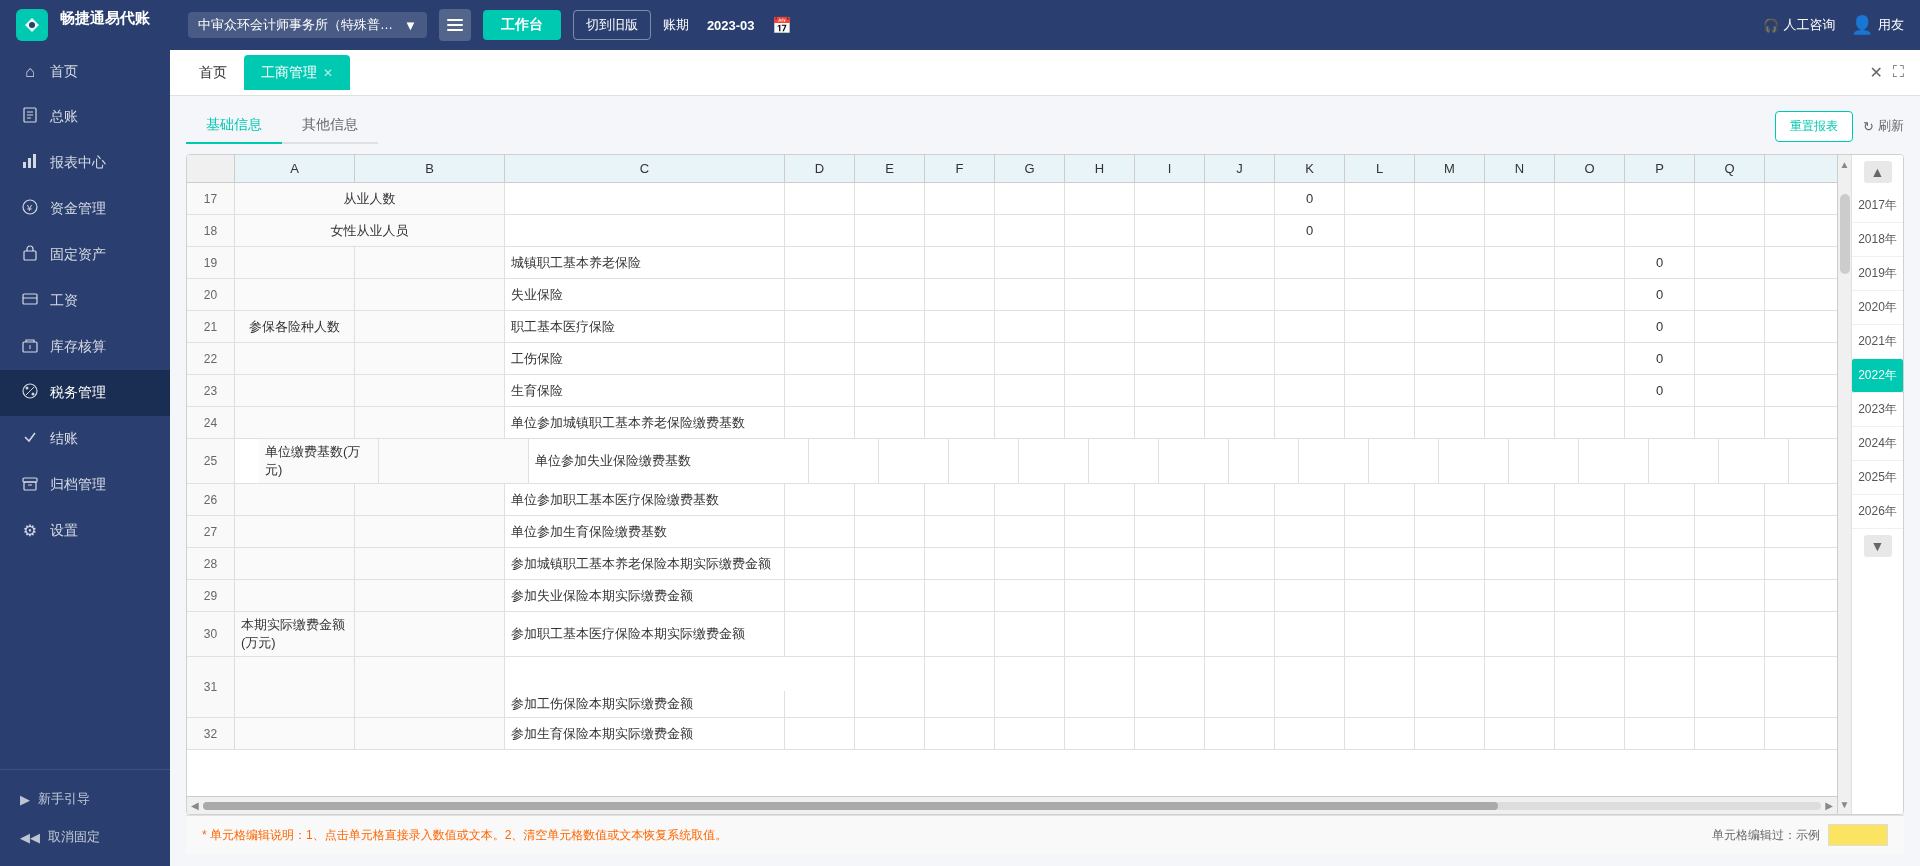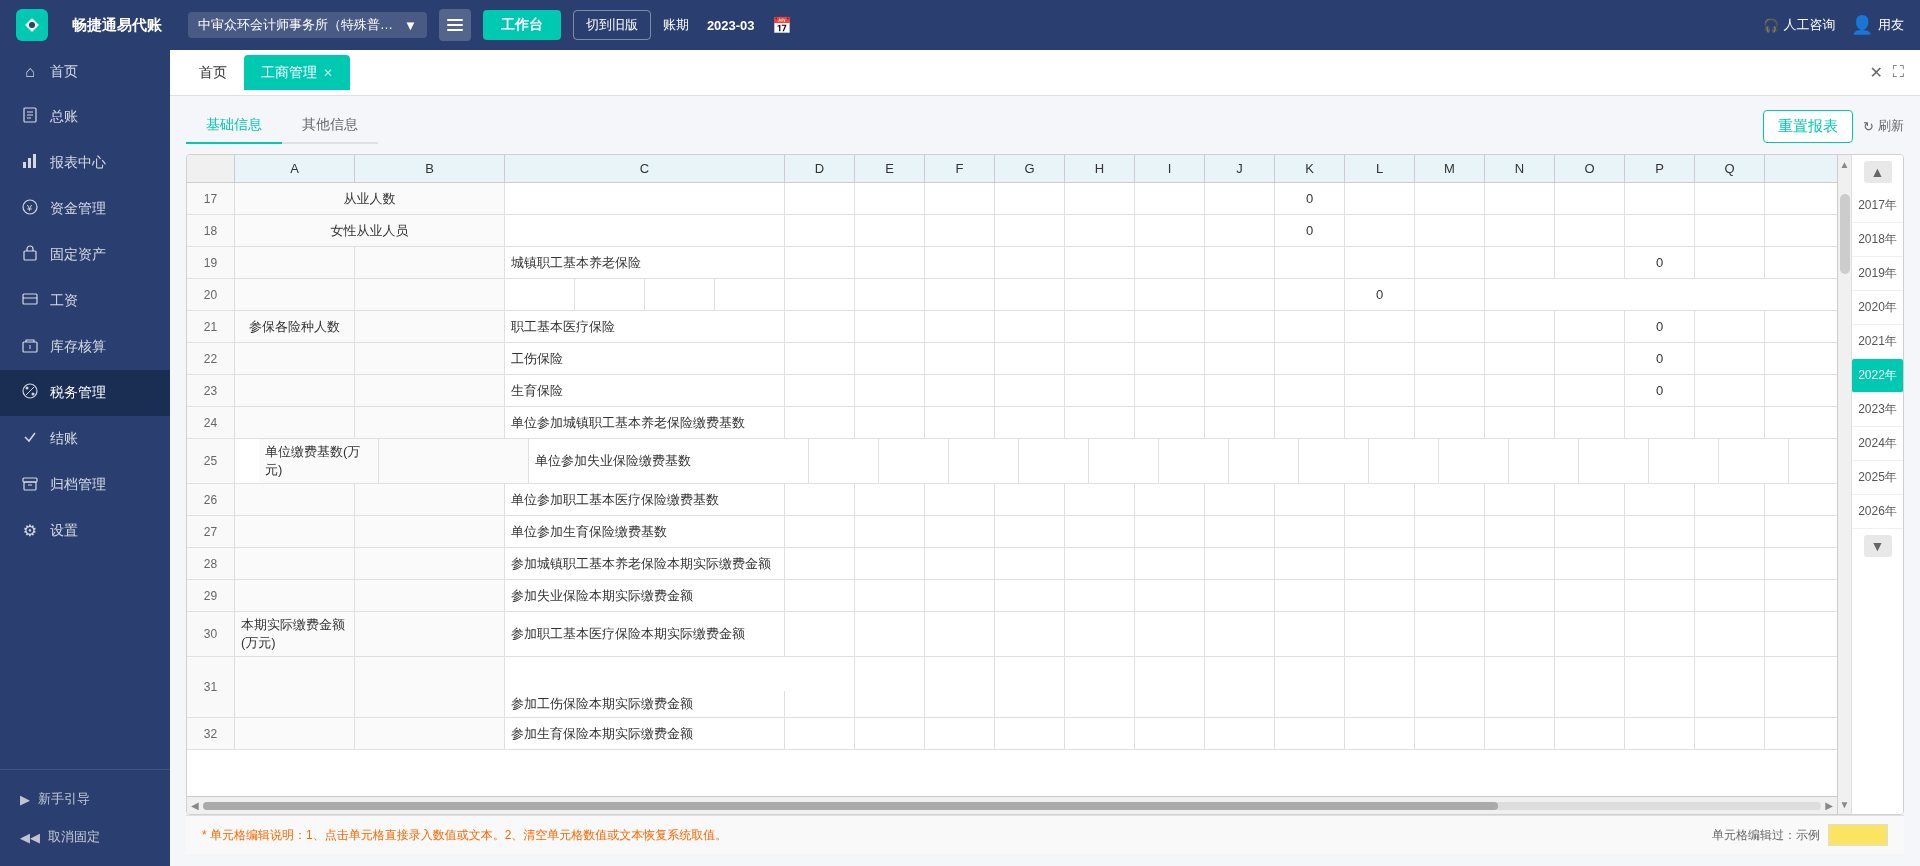--- a/index.html
+++ b/index.html
@@ -3,21 +3,21 @@
   <meta charset="utf-8">
   <style>
     * { box-sizing: border-box; margin: 0; padding: 0; }
     body { font-family: 'Microsoft YaHei', Arial, sans-serif; font-size: 13px; background: #f0f2f5; overflow: hidden; }
 
     
     .top-header {
       display: flex; align-items: center; height: 50px;
       background: #2a3f6f; color: white; padding: 0 16px; gap: 12px;
     }
-    .logo-area { display: flex; align-items: center; gap: 24px; min-width: 160px; }
+    .logo-area { display: flex; gap: 12px; min-width: 160px; }
     .logo-icon { width: 32px; height: 32px; background: #00c9b1; border-radius: 6px; display: flex; align-items: center; justify-content: center; font-size: 10px; color: white; font-weight: bold; }
     .logo-text { font-size: 15px; font-weight: bold; color: white; white-space: nowrap; }
     .company-selector { display: flex; align-items: center; gap: 6px; background: rgba(255,255,255,0.15); border-radius: 4px; padding: 4px 10px; cursor: pointer; font-size: 13px; color: white; max-width: 260px; }
     .company-name { white-space: nowrap; overflow: hidden; text-overflow: ellipsis; max-width: 200px; }
     .header-btn { background: none; border: 1px solid rgba(255,255,255,0.4); color: white; border-radius: 4px; padding: 5px 12px; cursor: pointer; font-size: 13px; }
     .workbench-btn { background: #00c9b1; border: none; color: white; border-radius: 4px; padding: 6px 18px; cursor: pointer; font-size: 14px; font-weight: bold; }
     .period-area { display: flex; align-items: center; gap: 18px; color: white; font-size: 13px; }
     .header-right { margin-left: auto; display: flex; align-items: center; gap: 16px; color: white; font-size: 13px; }
     .header-right-item { display: flex; align-items: center; gap: 4px; cursor: pointer; }
 
@@ -44,21 +44,21 @@
 
     
     .page-content { flex: 1; display: flex; flex-direction: column; padding: 12px 16px; overflow: hidden; background: #f5f6fa; }
 
     
     .sub-tab-bar { display: flex; align-items: center; justify-content: space-between; margin-bottom: 10px; }
     .sub-tabs { display: flex; gap: 0; border-bottom: 2px solid #e0e0e0; }
     .sub-tab { padding: 8px 20px; cursor: pointer; font-size: 14px; color: #666; border-bottom: 2px solid transparent; margin-bottom: -2px; }
     .sub-tab.active { color: #00c9b1; border-bottom-color: #00c9b1; font-weight: 500; }
     .sub-tab-actions { display: flex; gap: 10px; align-items: center; }
-    .reset-btn { background: white; border: 1px solid #00c9b1; color: #00c9b1; border-radius: 4px; padding: 6px 14px; cursor: pointer; font-size: 15px; }
+    .reset-btn { background: white; border: 1px solid #00c9b1; color: #00c9b1; border-radius: 4px; padding: 6px 14px; cursor: pointer; font-size: 12px; }
     .refresh-btn { background: none; border: none; color: #666; cursor: pointer; font-size: 13px; display: flex; align-items: center; gap: 4px; }
 
     
     .spreadsheet-container { flex: 1; display: flex; overflow: hidden; background: white; border: 1px solid #d0d0d0; border-radius: 4px; }
     .spreadsheet-main { flex: 1; display: flex; flex-direction: column; overflow: hidden; }
 
     
     .col-header-row { display: flex; background: #e8f4f8; border-bottom: 1px solid #ccc; height: 28px; flex-shrink: 0; }
     .col-header-cell { display: flex; align-items: center; justify-content: center; font-size: 13px; color: #333; border-right: 1px solid #ccc; font-weight: normal; flex-shrink: 0; }
     .row-num-header { width: 48px; background: #f0f0f0; border-right: 1px solid #ccc; }
@@ -378,20 +378,21 @@
               <div class="cell" style="width:70px;"></div>
               <div class="cell" style="width:70px;"></div>
               <div class="cell cell-center" style="width:70px;">0</div>
               <div class="cell" style="width:70px;"></div>
             </div>
 
             <div class="table-row">
               <div class="row-num">20</div>
               <div class="cell cell-merged" style="width:120px;"></div>
               <div class="cell cell-merged" style="width:150px;"></div>
+              <div class="cell" style="width:280px;">失业保险</div>
               <div class="cell" style="width:70px;"></div>
               <div class="cell" style="width:70px;"></div>
               <div class="cell" style="width:70px;"></div>
               <div class="cell" style="width:70px;"></div>
               <div class="cell" style="width:70px;"></div>
               <div class="cell" style="width:70px;"></div>
               <div class="cell" style="width:70px;"></div>
               <div class="cell" style="width:70px;"></div>
               <div class="cell" style="width:70px;"></div>
               <div class="cell" style="width:70px;"></div>

